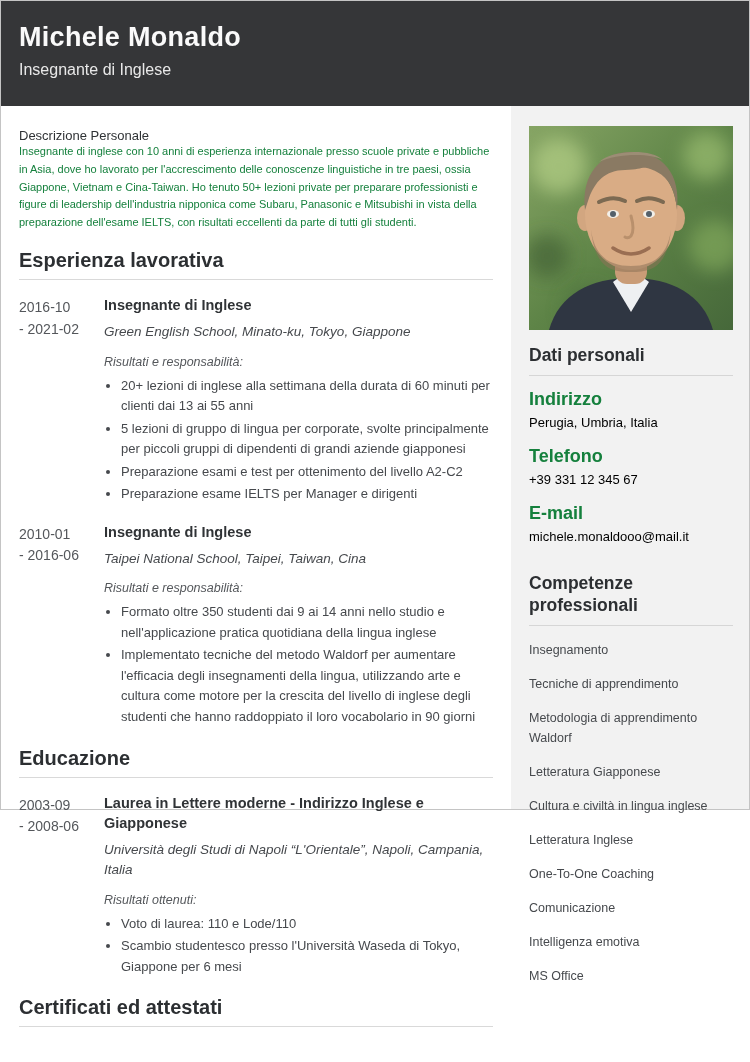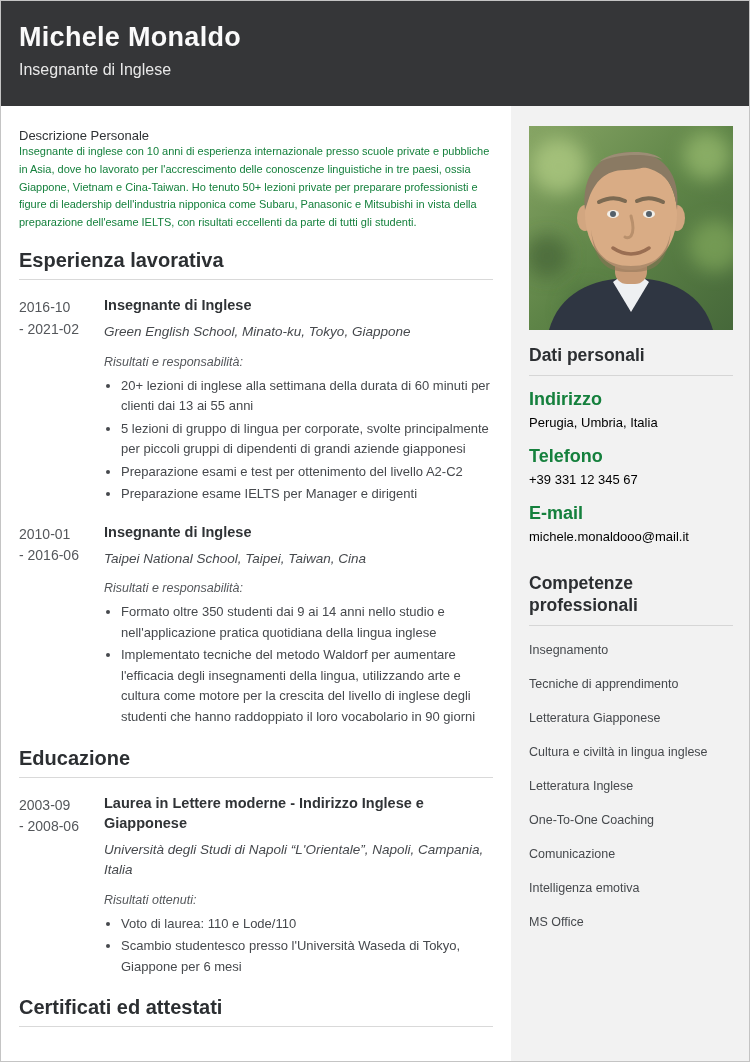--- a/index.html
+++ b/index.html
@@ -5,21 +5,21 @@
   * { margin: 0; padding: 0; box-sizing: border-box; }
   html, body { background: #ffffff; }
   body {
     width: 750px; height: 1062px;
     font-family: "Liberation Sans", "DejaVu Sans", sans-serif;
     color: #46494d;
     position: relative;
     overflow: hidden;
   }
   .page {
-    width: 750px; height: 1062px;
+    width: 750px; height: 810px;
     border: 1px solid #c4c4c4;
     background: #ffffff;
     display: flex; flex-direction: column;
   }
   
   .header {
     background: #353638;
     height: 105px;
     flex: 0 0 105px;
     padding: 21px 20px 0 18px;
@@ -249,20 +249,21 @@
       </div>
       <div class="field">
         <div class="field-label">E-mail</div>
         <div class="field-value">michele.monaldooo@mail.it</div>
       </div>
 
       <div class="side-heading skills-h">Competenze professionali</div>
 
       <div class="skill-item">Insegnamento</div>
       <div class="skill-item">Tecniche di apprendimento</div>
+      <div class="skill-item">Metodologia di apprendimento Waldorf</div>
       <div class="skill-item">Letteratura Giapponese</div>
       <div class="skill-item">Cultura e civiltà in lingua inglese</div>
       <div class="skill-item">Letteratura Inglese</div>
       <div class="skill-item">One-To-One Coaching</div>
       <div class="skill-item">Comunicazione</div>
       <div class="skill-item">Intelligenza emotiva</div>
       <div class="skill-item">MS Office</div>
 
     </div>
   </div>

